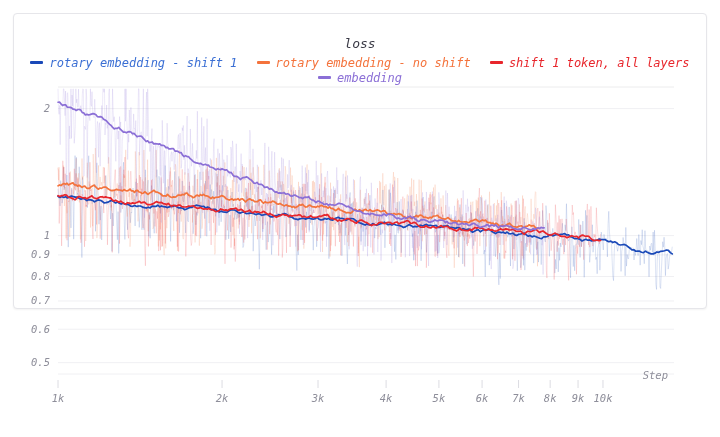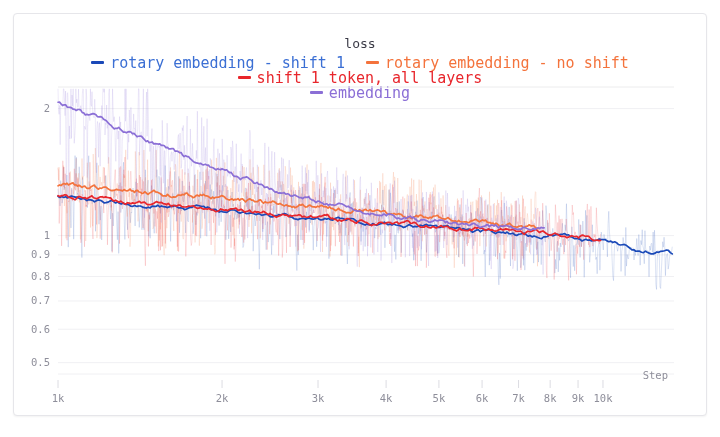--- a/index.html
+++ b/index.html
@@ -9,44 +9,45 @@
     width: 720px;
     height: 437px;
     overflow: hidden;
     font-family: "DejaVu Sans Mono", "Liberation Mono", monospace;
   }
   #card {
     position: absolute;
     left: 13px;
     top: 13px;
     width: 694px;
-    height: 403px;
+    height: 296px;
     background: #ffffff;
     border: 1px solid #e6e6ea;
     border-radius: 4px;
     box-shadow: 0 1px 2px rgba(0,0,0,0.05);
     box-sizing: border-box;
+    font-style: italic;
   }
   #chart-title {
     position: absolute;
     left: 0;
     top: 22px;
     width: 100%;
     text-align: center;
     font-size: 13px;
     color: #3a3a46;
     font-family: "DejaVu Sans Mono", "Liberation Mono", monospace;
   }
   #legend {
     position: absolute;
     left: 0;
     top: 42px;
     width: 100%;
     text-align: center;
-    font-size: 15px;
+    font-size: 12px;
     line-height: 15px;
     font-family: "DejaVu Sans Mono", "Liberation Mono", monospace;
   }
   .legend-item {
     display: inline-block;
     white-space: nowrap;
     margin: 0 6px;
     vertical-align: middle;
   }
   .legend-swatch {

